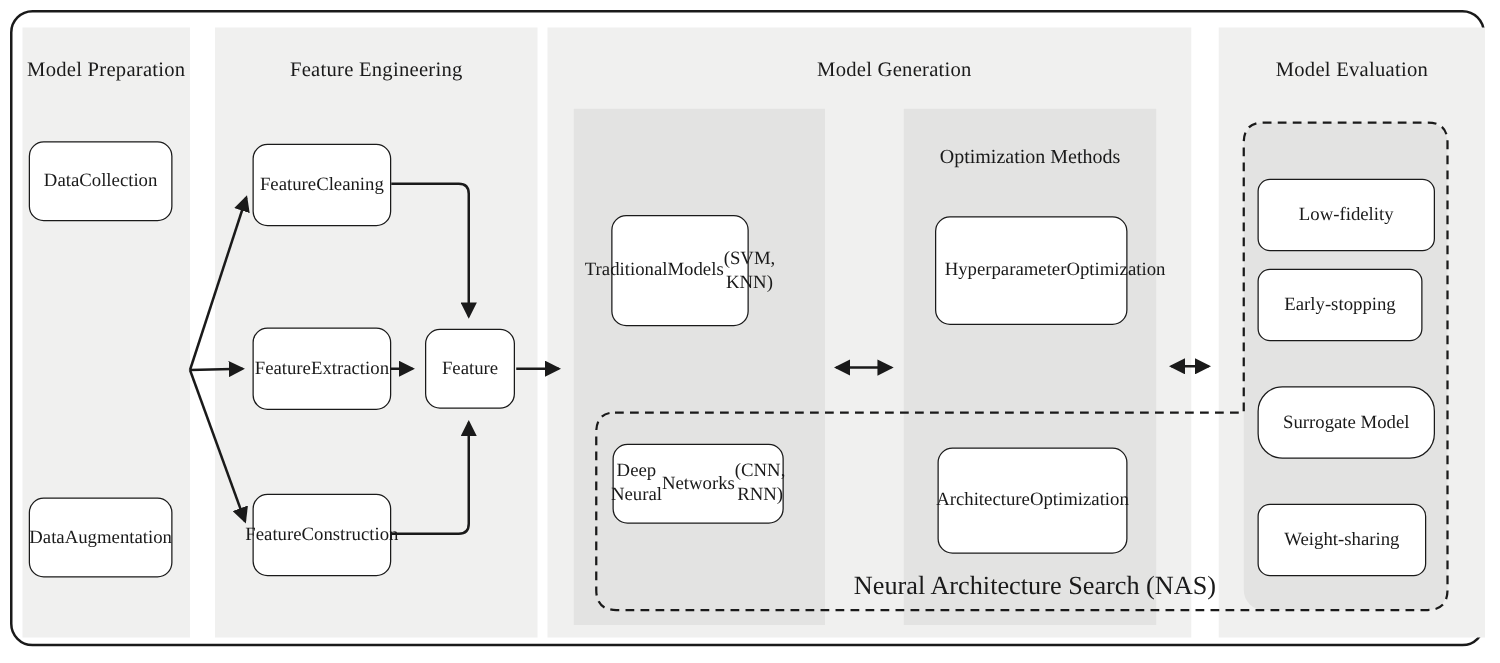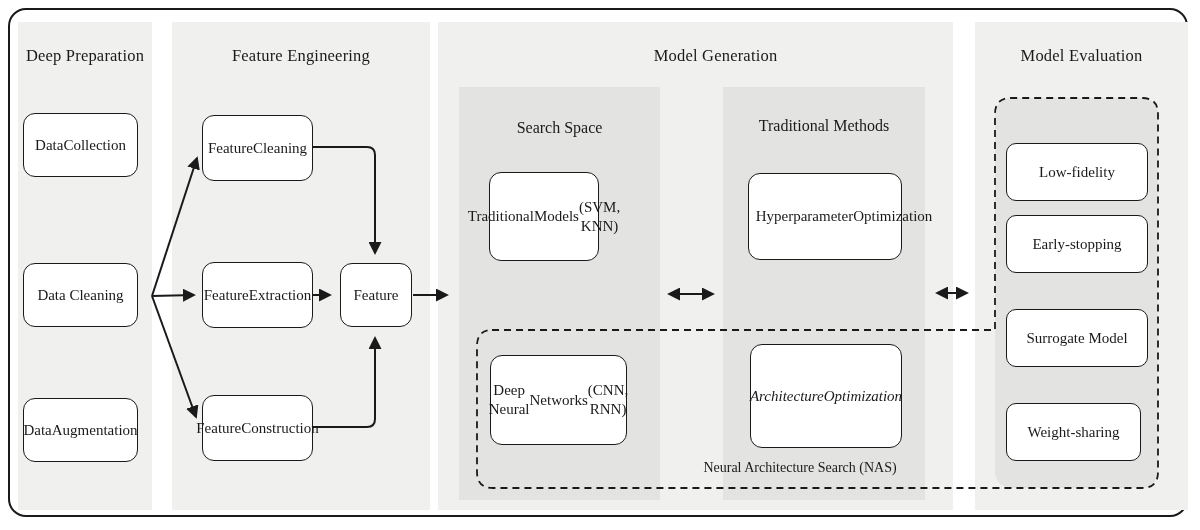--- a/index.html
+++ b/index.html
@@ -30,22 +30,22 @@
     position:absolute;text-align:center;font-size:16.5px;line-height:18px;
     letter-spacing:0.2px;
   }
   .sub-title{position:absolute;text-align:center;font-size:16px;line-height:18px;}
   .node{
     position:absolute;background:var(--node-fill);
     border:1.6px solid var(--stroke);border-radius:12px;
     display:flex;flex-direction:row;align-items:center;justify-content:center;
     font-size:15px;line-height:19px;text-align:center;z-index:4;
   }
-  .nas-label{position:absolute;left:650px;top:459px;width:300px;text-align:center;
-    font-size:14px;line-height:18px;z-index:4;}
+  .nas-label{position:absolute;left:678px;top:459px;width:300px;text-align:center;
+    font-size:21px;line-height:18px;z-index:4;}
   svg.overlay{position:absolute;left:0;top:0;z-index:3;pointer-events:none;}
   .arrow{fill:none;stroke:var(--stroke);stroke-width:2;}
   .dashed{fill:none;stroke:var(--stroke);stroke-width:1.8;stroke-dasharray:7 5;}
   .ah{fill:var(--stroke);}
 </style>
 </head>
 <body>
 
 <div class="canvas">
 
@@ -72,35 +72,31 @@
     <path class="arrow" marker-end="url(#ah)" d="M152,296 L194,295"></path>
     <path class="arrow" marker-end="url(#ah)" d="M152,296 L196,417"></path>
     <path class="arrow" marker-end="url(#ah)" d="M313,147 H367 Q375,147 375,155 V253"></path>
     <path class="arrow" marker-end="url(#ah)" d="M312,295 H330"></path>
     <path class="arrow" marker-end="url(#ah)" d="M310,427 H367 Q375,427 375,419 V338"></path>
     <path class="arrow" marker-end="url(#ah)" d="M413,295 H447"></path>
     <path class="arrow" marker-start="url(#ah)" marker-end="url(#ah)" d="M669,294 H713"></path>
     <path class="arrow" marker-start="url(#ah)" marker-end="url(#ah)" d="M937,293 H967"></path>
   </svg>
 
-  <div class="stage-title" style="left:18px;top:47px;width:134px;">Deep Preparation</div>
+  <div class="stage-title" style="left:18px;top:47px;width:134px;">Model Preparation</div>
   <div class="stage-title" style="left:172px;top:47px;width:258px;">Feature Engineering</div>
   <div class="stage-title" style="left:438px;top:47px;width:515px;padding-left:40px;">Model Generation</div>
   <div class="stage-title" style="left:975px;top:47px;width:213px;">Model Evaluation</div>
 
-  <div class="sub-title" style="left:459px;top:119px;width:201px;">Search Space</div>
-  <div class="sub-title" style="left:723px;top:117px;width:202px;">Traditional Methods</div>
+  <div class="sub-title" style="left:723px;top:117px;width:202px;">Optimization Methods</div>
   <div class="nas-label">Neural Architecture Search (NAS)</div>
 
   <div class="node" style="left:23px;top:113px;width:115px;height:64px;">
     <span>Data</span>
     <span>Collection</span>
-  </div>
-  <div class="node" style="left:23px;top:263px;width:115px;height:64px;">
-    <span>Data Cleaning</span>
   </div>
   <div class="node" style="left:23px;top:398px;width:115px;height:64px;">
     <span>Data</span>
     <span>Augmentation</span>
   </div>
 
   <div class="node" style="left:202px;top:115px;width:111px;height:66px;">
     <span>Feature</span>
     <span>Cleaning</span>
   </div>
@@ -118,36 +114,36 @@
 
   <div class="node" style="left:489px;top:172px;width:110px;height:89px;">
     <span>Traditional</span>
     <span>Models</span>
     <span>(SVM, KNN)</span>
   </div>
   <div class="node" style="left:748px;top:173px;width:154px;height:87px;padding-left:38px;">
     <span>Hyperparameter</span>
     <span>Optimization</span>
   </div>
-  <div class="node" style="left:490px;top:355px;width:137px;height:90px;">
+  <div class="node" style="left:490px;top:355px;width:137px;height:64px;">
     <span>Deep Neural</span>
     <span>Networks</span>
     <span>(CNN, RNN)</span>
   </div>
-  <div class="node" style="left:750px;top:344px;width:152px;height:104px;font-style:italic;">
+  <div class="node" style="left:750px;top:358px;width:152px;height:85px;">
     <span>Architecture</span>
     <span>Optimization</span>
   </div>
 
   <div class="node" style="left:1006px;top:122px;width:142px;height:58px;border-radius:10px;margin-top:21px;">
     <span>Low-fidelity</span>
   </div>
-  <div class="node" style="left:1006px;top:215px;width:142px;height:58px;border-radius:10px;">
+  <div class="node" style="left:1006px;top:215px;width:132px;height:58px;border-radius:10px;">
     <span>Early-stopping</span>
   </div>
-  <div class="node" style="left:1006px;top:309px;width:142px;height:58px;border-radius:10px;">
+  <div class="node" style="left:1006px;top:309px;width:142px;height:58px;border-radius:20px;">
     <span>Surrogate Model</span>
   </div>
   <div class="node" style="left:1006px;top:403px;width:135px;height:58px;border-radius:10px;">
     <span>Weight-sharing</span>
   </div>
 
 </div>
 
 </body></html>

